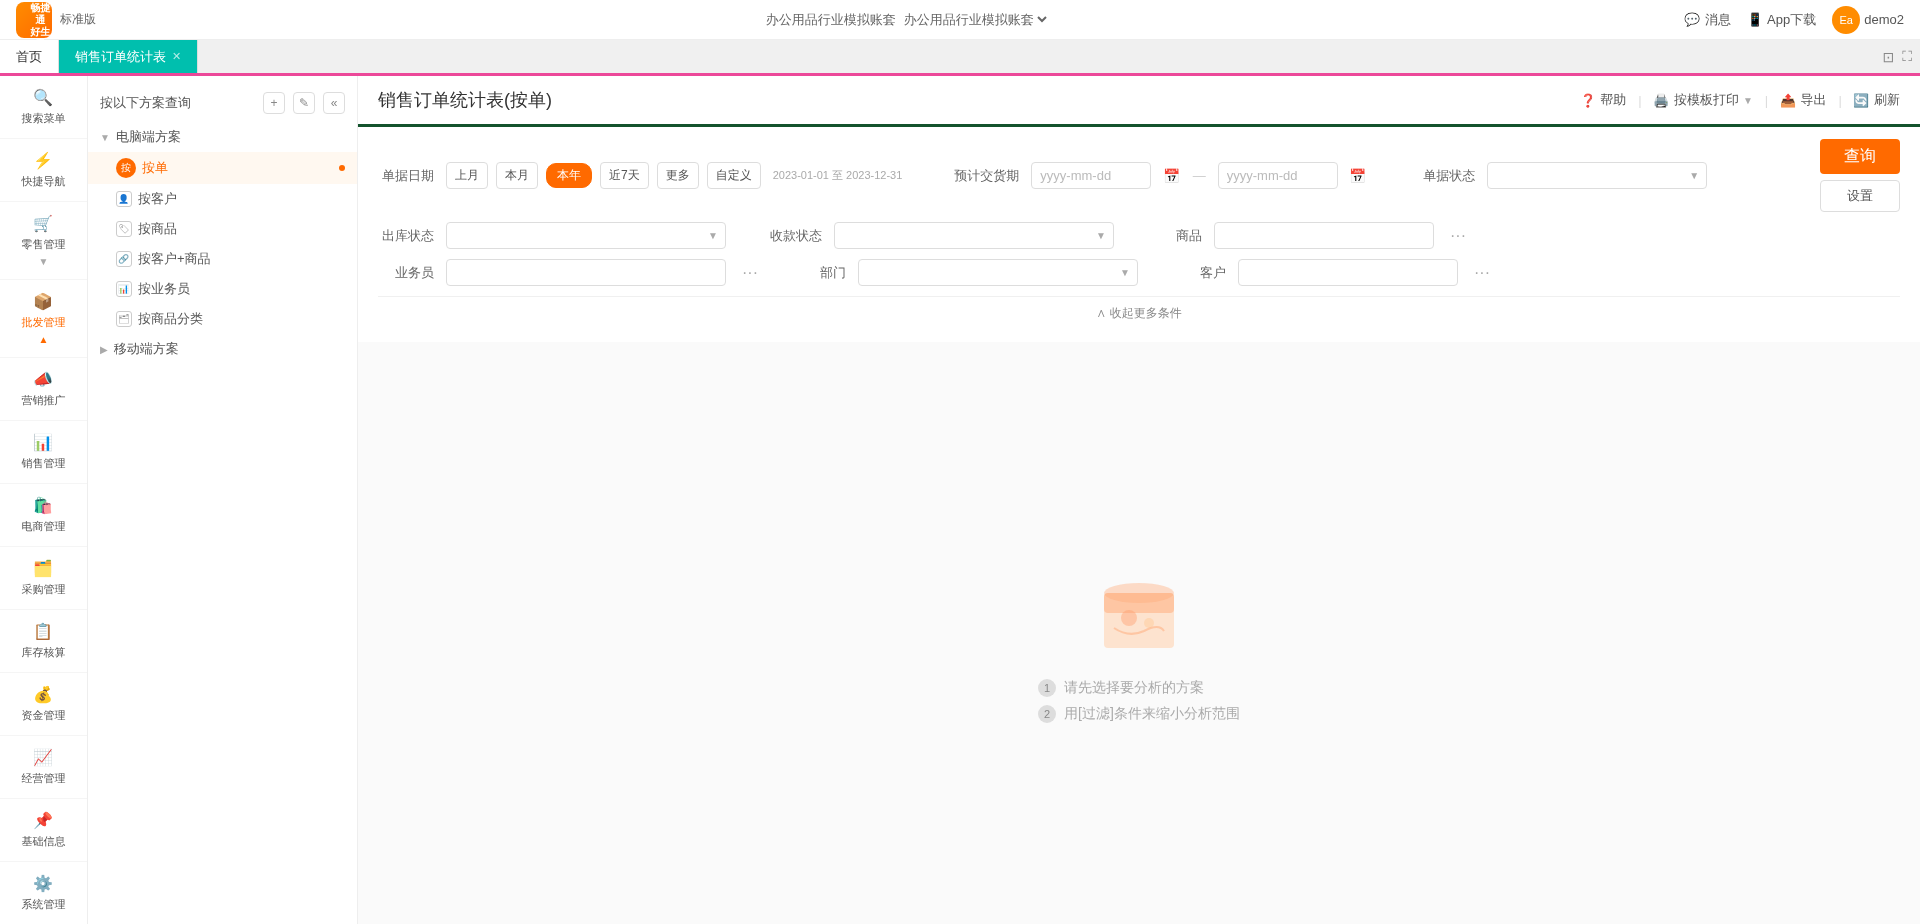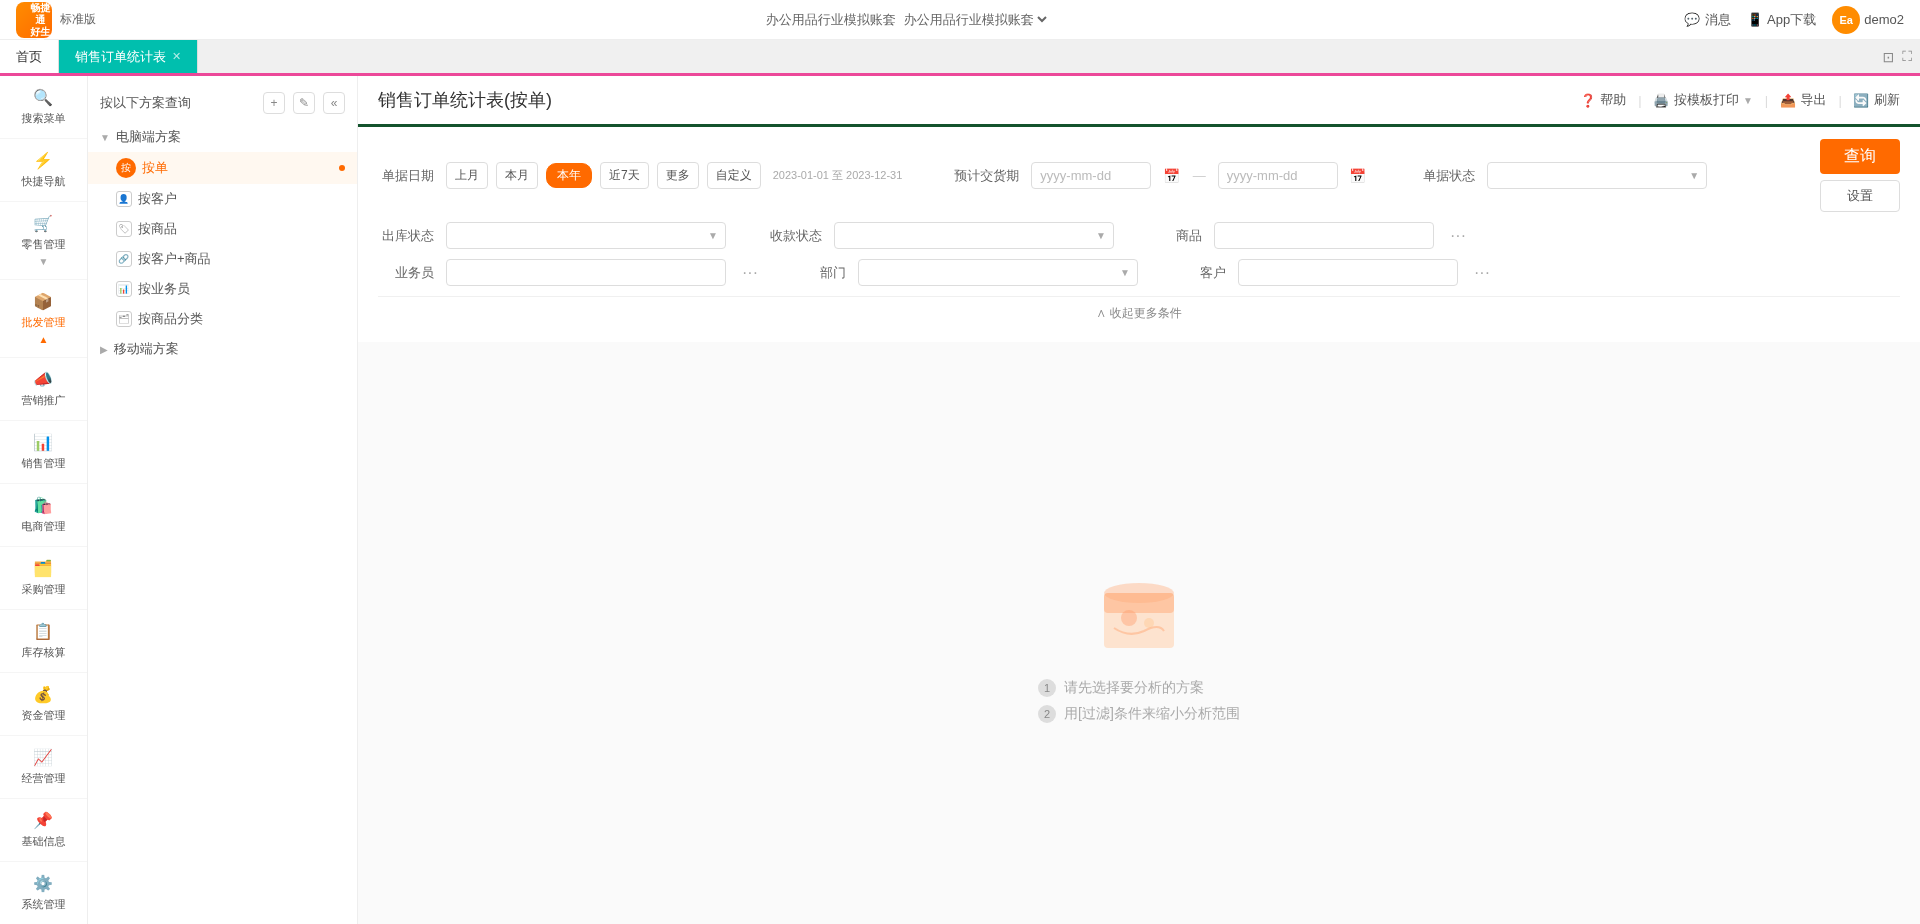--- a/index.html
+++ b/index.html
@@ -8,21 +8,21 @@
     
     .topbar { background: #fff; height: 40px; display: flex; align-items: center; justify-content: space-between; padding: 0 16px; border-bottom: 1px solid #eee; flex-shrink: 0; }
     .topbar-left { display: flex; align-items: center; gap: 8px; }
     .logo-box { width: 36px; height: 36px; background: linear-gradient(135deg, #ff8c00, #ff6a00); border-radius: 8px; display: flex; justify-content: center; padding-left: 13px; }
     .logo-box span { color: #fff; font-size: 10px; font-weight: bold; text-align: center; line-height: 1.2; }
     .app-title { font-size: 12px; color: #666; }
     .topbar-breadcrumb { display: flex; align-items: center; gap: 4px; font-size: 13px; color: #666; margin-left: 35px; }
     .topbar-breadcrumb select { border: none; background: transparent; font-size: 13px; color: #666; cursor: pointer; }
     .topbar-right { display: flex; align-items: center; gap: 16px; font-size: 13px; color: #555; }
     .topbar-right .icon-btn { display: flex; align-items: center; gap: 4px; cursor: pointer; color: #555; }
-    .avatar { width: 28px; height: 28px; border-radius: 50%; background: #ff8c00; display: flex; align-items: center; justify-content: center; color: #fff; font-size: 11px; font-weight: bold; }
+    .avatar { width: 28px; height: 28px; border-radius: 50%; background: #ff8c00; display: flex; align-items: center; justify-content: center; color: #fff; font-size: 11px; font-weight: normal; }
 
     
     .tabbar { background: #f0f0f0; height: 36px; display: flex; align-items: stretch; border-bottom: 3px solid #ec4899; flex-shrink: 0; }
     .tab { display: flex; align-items: center; padding: 0 16px; cursor: pointer; font-size: 13px; color: #666; border-right: 1px solid #ddd; gap: 6px; white-space: nowrap; }
     .tab.active { background: #00bfae; color: #fff; }
     .tab:first-child { background: #fff; color: #333; }
     .tab-close { font-size: 11px; opacity: 0.7; cursor: pointer; }
     .tabbar-right { margin-left: auto; display: flex; align-items: center; padding: 0 8px; gap: 8px; }
     .tabbar-icon-btn { cursor: pointer; color: #888; font-size: 14px; }
 

